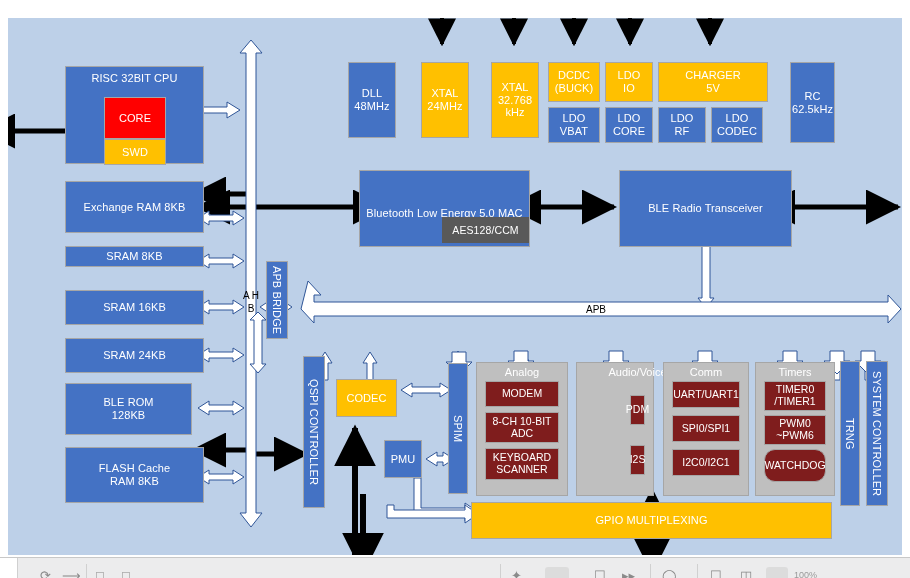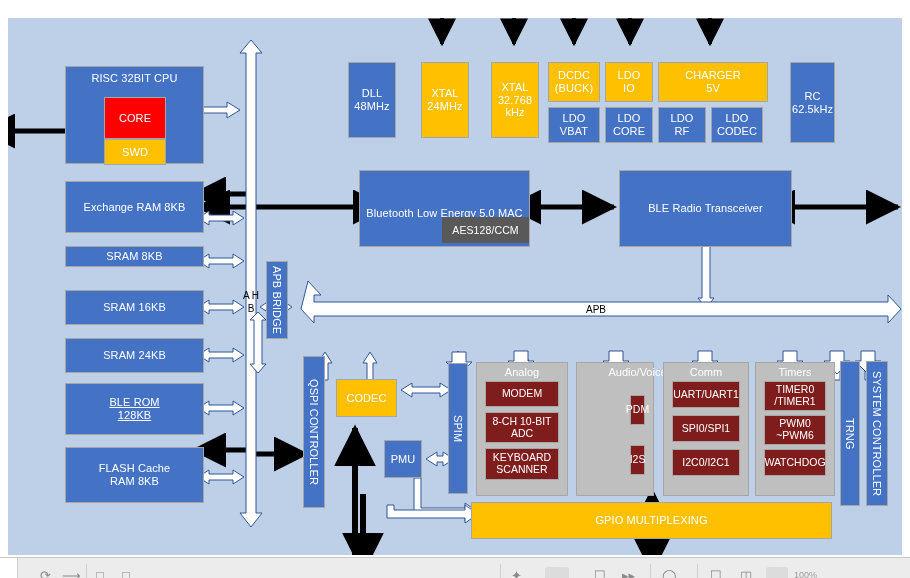--- a/index.html
+++ b/index.html
@@ -212,21 +212,21 @@
     </div>
     <div class="bx blue" style="left:57px; top:228px; width:139px; height:21px;">
       <span>SRAM 8KB</span>
     </div>
     <div class="bx blue" style="left:57px; top:272px; width:139px; height:35px;">
       <span>SRAM 16KB</span>
     </div>
     <div class="bx blue" style="left:57px; top:320px; width:139px; height:35px;">
       <span>SRAM 24KB</span>
     </div>
-    <div class="bx blue" style="left:57px; top:365px; width:139px; height:52px;text-decoration:underline;">
+    <div class="bx blue" style="left:57px; top:365px; width:127px; height:52px;">
       <span>BLE ROM
 128KB</span>
     </div>
     <div class="bx blue" style="left:57px; top:429px; width:139px; height:56px;">
       <span>FLASH Cache
 RAM 8KB</span>
     </div>
 
     <div class="bx blue" style="left:258px; top:243px; width:22px; height:78px;">
       <span class="vert">APB BRIDGE</span>
@@ -326,21 +326,21 @@
       <div class="chip" style="height:27px; margin-bottom:7px;">SPI0/SPI1</div>
       <div class="chip" style="height:27px;">I2C0/I2C1</div>
     </div>
 
     <div class="grp" style="left:747px; top:344px; width:80px; height:134px;">
       <div class="grp-title">Timers</div>
       <div class="chip" style="height:30px; margin-bottom:4px;">TIMER0
 /TIMER1</div>
       <div class="chip" style="height:30px; margin-bottom:4px;">PWM0
 ~PWM6</div>
-      <div class="chip" style="height:27px;">WATCHDOG</div>
+      <div class="chip" style="height:33px;border-radius:11px;">WATCHDOG</div>
     </div>
 
     <div class="bx blue" style="left:832px; top:343px; width:20px; height:145px;">
       <span class="vert">TRNG</span>
     </div>
     <div class="bx blue" style="left:858px; top:343px; width:22px; height:145px;">
       <span class="vert">SYSTEM CONTROLLER</span>
     </div>
 
     <div class="bx yellow" style="left:463px; top:484px; width:361px; height:37px; font-size:11px;">

